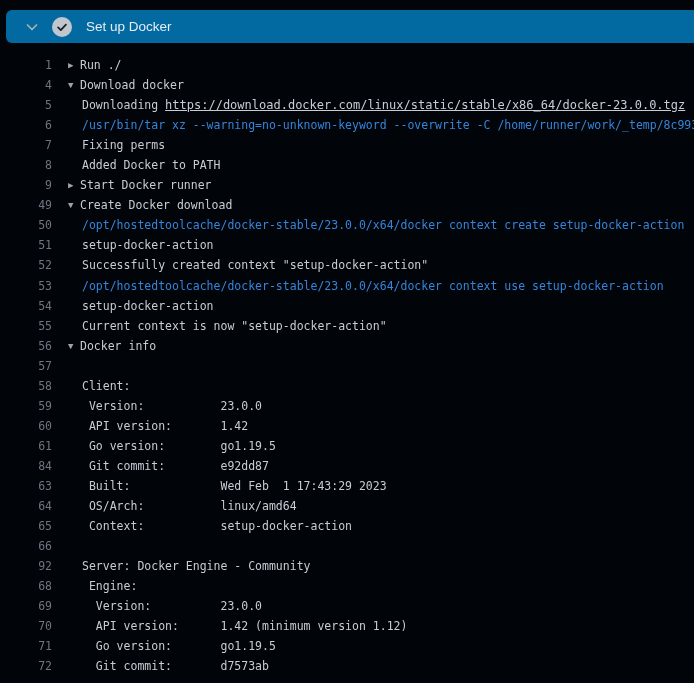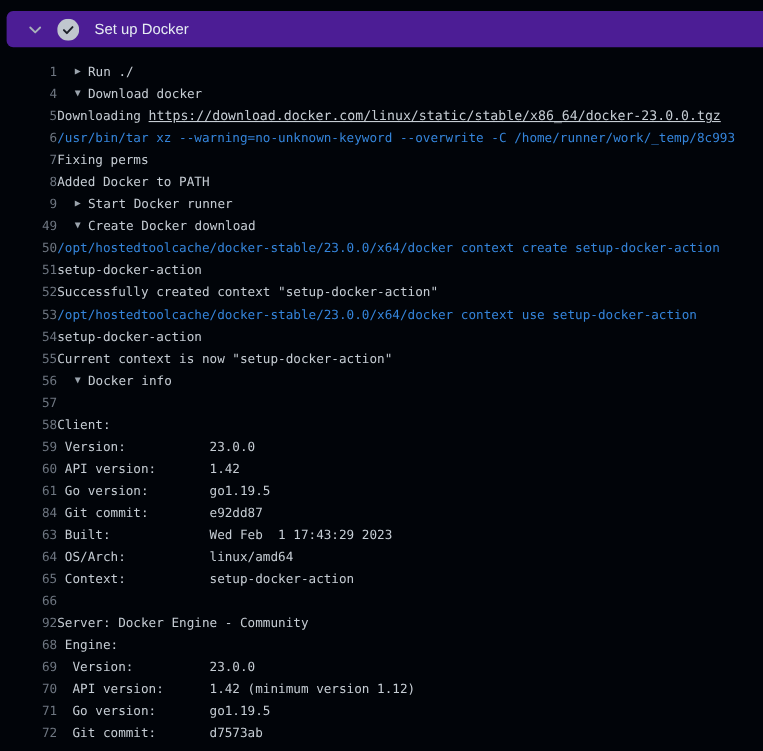--- a/index.html
+++ b/index.html
@@ -1,29 +1,29 @@
 <!DOCTYPE html>
 <html><head>
 <meta charset="utf-8">
 <style>
   * { margin:0; padding:0; box-sizing:border-box; }
   html,body { width:694px; height:683px; overflow:hidden; }
   body { background:#010409; font-family:"DejaVu Sans Mono", monospace; }
   .step-header {
-    margin:10px 0 0 6px; height:33px; background:#4c1d95;
+    margin:10px 0 0 6px; height:33px; background:#0369a1;
     border-radius:6px 0 0 6px; display:flex; align-items:center;
     padding-left:18px;
   }
   .chev { width:16px; height:16px; display:flex; align-items:center; justify-content:center; }
   .status { margin-left:12px; width:20px; height:20px; }
   .step-title { margin-left:14px; font-family:"Liberation Sans", sans-serif; font-size:13.5px; color:#e6edf3; }
   .log { padding-top:12px; }
   .row { height:20.05px; display:flex; align-items:center; font-size:11.5px; line-height:20px; white-space:pre; }
   .num { flex:0 0 52px; text-align:right; color:#6e7681; }
-  .body-plain { color:#c6cdd4; }
+  .body-plain { margin-left:30px; color:#c6cdd4; }
   .body-group { margin-left:16px; color:#c6cdd4; display:flex; align-items:center; }
   .arrow { display:inline-block; width:12px; font-size:9px; color:#9ba4ad; }
   .cmd { color:#3585db; }
   .loglink { color:#c6cdd4; text-decoration:underline; font-size:12px; }
 </style>
 </head>
 <body>
 
 <div class="step-header">
   <span class="chev">

